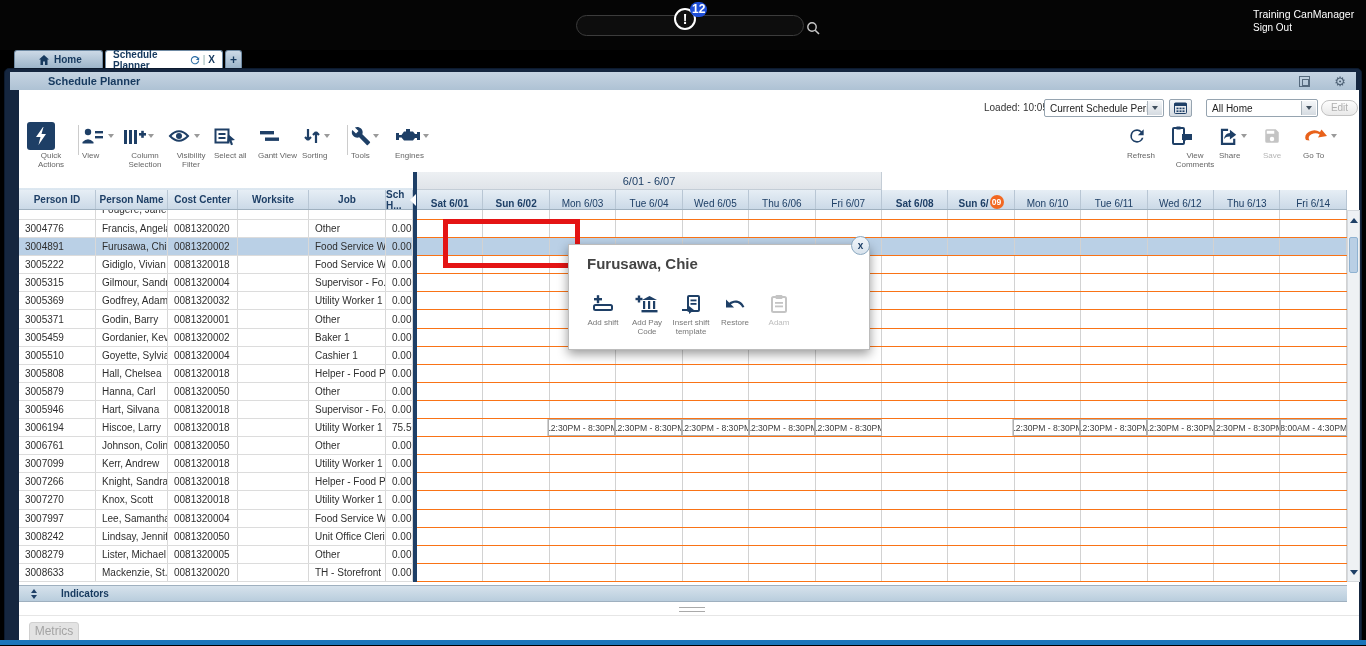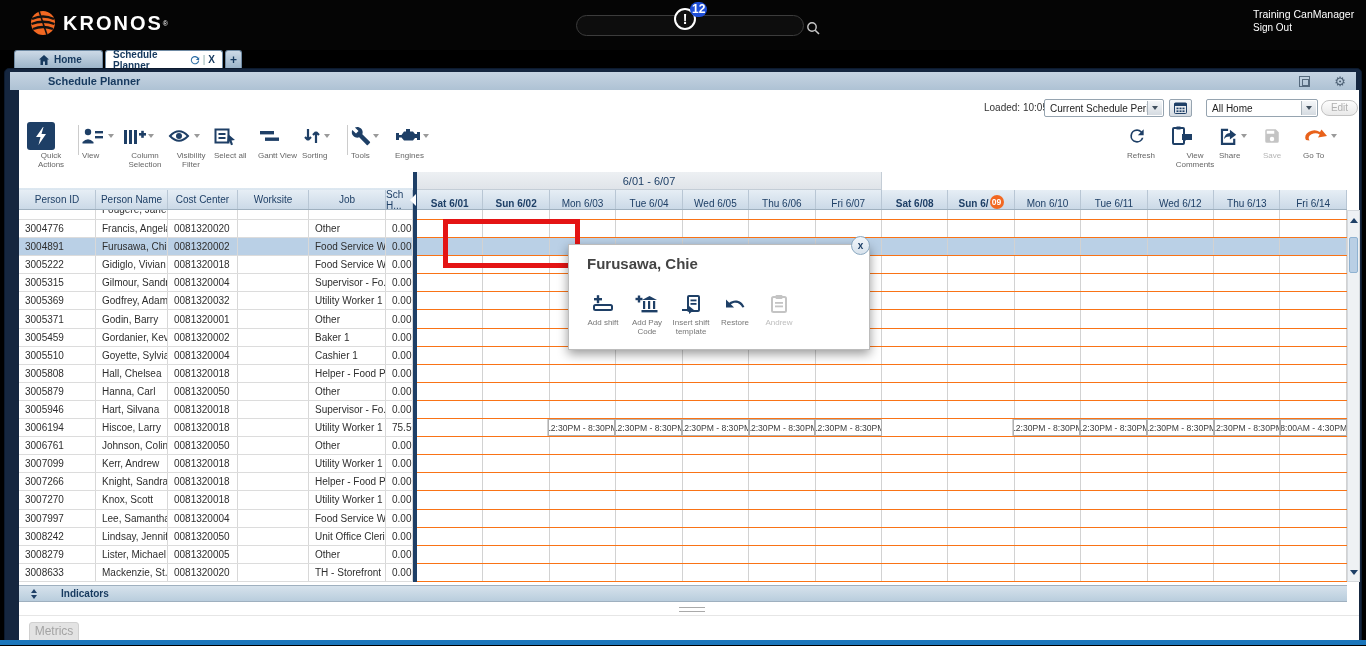--- a/index.html
+++ b/index.html
@@ -86,21 +86,21 @@
   .disabled-lbl { color:#b5b5b5 !important; }
 
   
   .gridwrap { position:absolute; left:0; top:82px; width:1340px; height:410px; }
   .lp-band { position:absolute; left:0; top:16px; width:394px; height:18px;
              background:linear-gradient(#dde8f1,#c6d6e5); border-bottom:1px solid #b4c3d1;
              display:flex; align-items:center; justify-content:center;
              font-size:16px; font-weight:bold; color:#1e3f66; }
   .lp-cols { position:absolute; left:0; top:18px; width:394px; height:20px; display:flex;
              background:linear-gradient(#e6eef5,#cbd9e7); border-bottom:1px solid #9fb0bf; }
-  .lp-cols > div { border-right:1px solid #b8c6d4; font-size:10px; font-weight:normal; color:#1e3f66;
+  .lp-cols > div { border-right:1px solid #b8c6d4; font-size:10px; font-weight:bold; color:#1e3f66;
                    display:flex; align-items:center; justify-content:center; overflow:hidden; }
   .c0{width:77px}.c1{width:72px}.c2{width:70px}.c3{width:71px}.c4{width:77px}.c5{width:27px}
   .divider { position:absolute; left:394px; top:0; width:4px; height:410px; background:#1e3f66; }
   .div-notch { position:absolute; left:391px; top:22px; width:0; height:0;
                border-top:6px solid transparent; border-bottom:6px solid transparent;
                border-right:6px solid #fff; }
   .weeks { position:absolute; left:398px; top:0; width:930px; height:18px; display:flex; }
   .weekband { width:465px; height:18px; background:linear-gradient(#edf0f3,#e0e4e9);
               border-bottom:1px solid #c4cdd6; border-right:1px solid #c4cdd6;
               display:flex; align-items:center; justify-content:center;
@@ -172,31 +172,20 @@
   .bluebar { position:absolute; left:0; top:640px; width:1366px; height:5px; background:#1b76bb; }
 
   svg { display:block; }
 </style>
 </head>
 <body>
 
 <div id="app">
 
   <div class="apphead">
-    <div class="logo">
-      <svg class="logo-mark" viewBox="0 0 26 26">
-        <circle cx="13" cy="13" r="12" fill="#f26822"></circle>
-        <path d="M2 9 Q13 4 24 9" stroke="#111" stroke-width="2.4" fill="none"></path>
-        <path d="M1.5 14 Q13 9.5 24.5 14" stroke="#111" stroke-width="2.4" fill="none"></path>
-        <path d="M3 19 Q13 15 23 19" stroke="#111" stroke-width="2.4" fill="none"></path>
-        <path d="M9 1 L17 25" stroke="#111" stroke-width="1.6"></path>
-      </svg>
-      <span class="logo-text">KRONOS</span>
-        <span class="logo-reg">®</span>
-    </div>
     <input class="searchbox" value="" style="">
     <div class="alert-wrap">
       <div class="alert-circle">!</div>
       <div class="alert-badge">12</div>
     </div>
     <svg class="mag" viewBox="0 0 14 14">
       <circle cx="6" cy="6" r="4.2" stroke="#c9c9c9" stroke-width="1.4" fill="none"></circle>
       <path d="M9.2 9.2 L13 13" stroke="#c9c9c9" stroke-width="1.6"></path>
     </svg>
     <div class="userblock">
@@ -1055,19 +1044,19 @@
       </div>
       <div class="pa-item disabled">
         <div class="pa-ico">
             <svg width="18" height="20" viewBox="0 0 18 20">
           <rect x="2" y="3" width="14" height="15" rx="1.5" fill="none" stroke="currentColor" stroke-width="2"></rect>
           <rect x="5.5" y="1" width="7" height="4" rx="1" fill="currentColor"></rect>
           <rect x="5" y="8" width="8" height="1.8" fill="currentColor"></rect>
               <rect x="5" y="11.5" width="8" height="1.8" fill="currentColor"></rect>
             </svg>
           </div>
-        <div class="pa-lbl">Andrew</div>
+        <div class="pa-lbl">Adam</div>
       </div>
     </div>
   </div>
 
   <div class="bluebar"></div>
 </div>
 
 </body></html>

